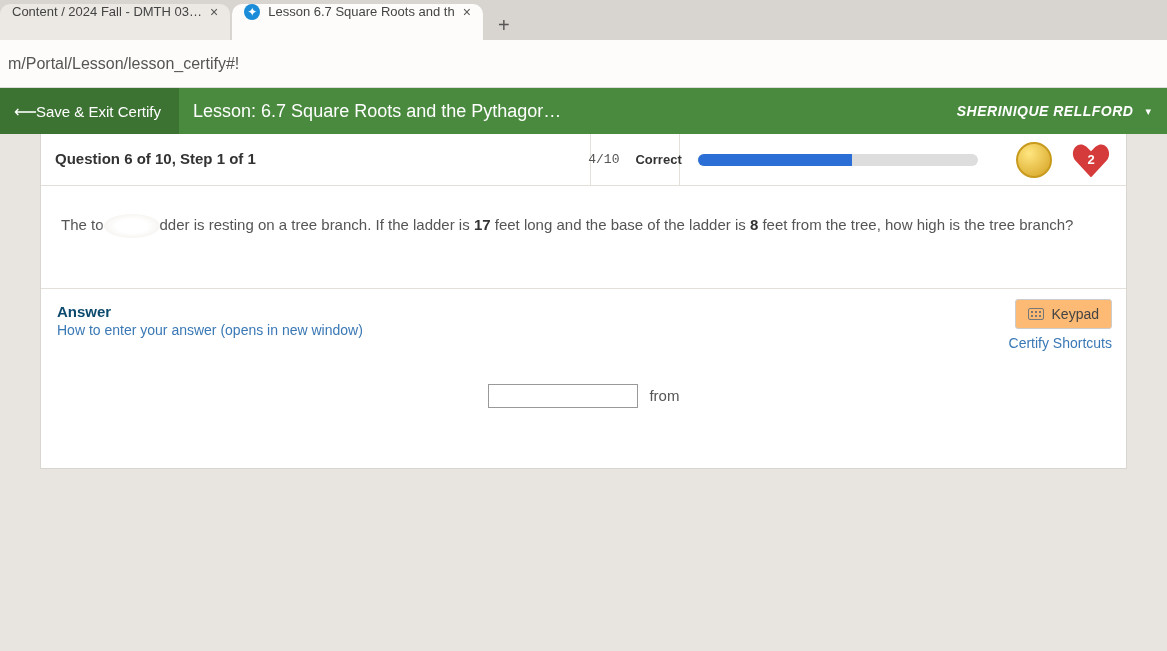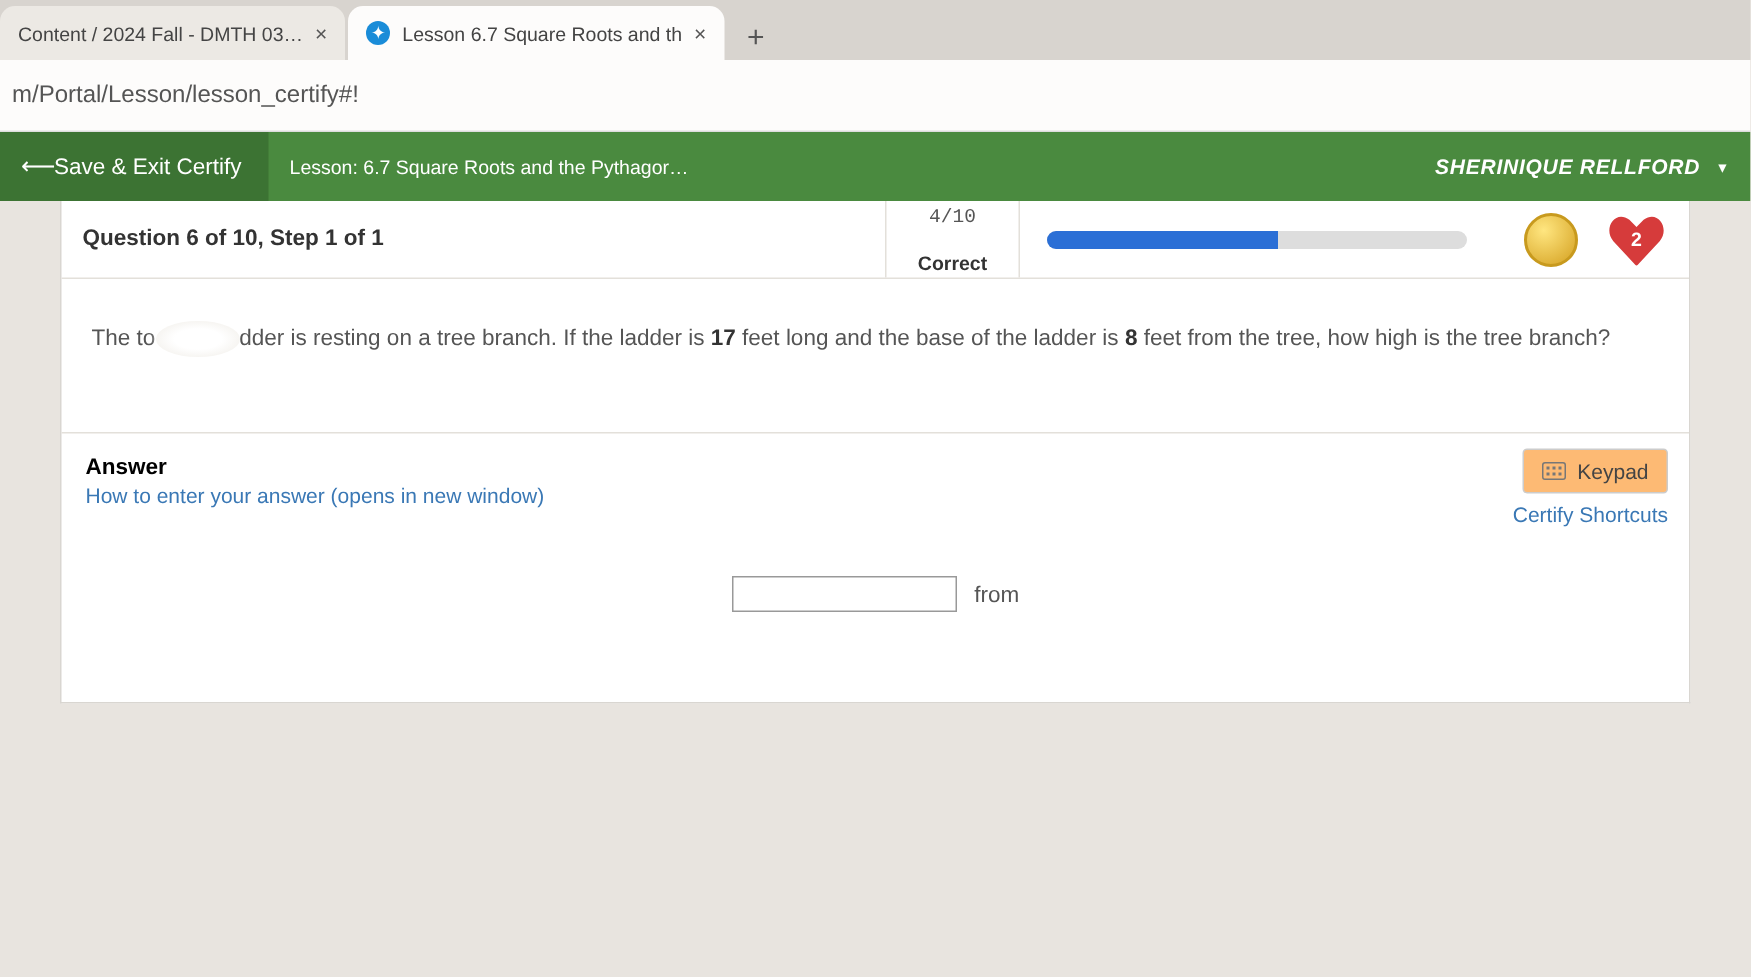--- a/index.html
+++ b/index.html
@@ -16,21 +16,20 @@
   
   .tabstrip {
     display: flex;
     align-items: flex-end;
     height: 40px;
     background: #d8d4cf;
     padding-left: 0;
   }
   .tab {
     display: flex;
-    align-items: center;
     height: 36px;
     padding: 0 12px;
     margin-right: 2px;
     border-top-left-radius: 10px;
     border-top-right-radius: 10px;
     font-size: 13px;
     color: #444;
     gap: 8px;
     max-width: 270px;
     white-space: nowrap;
@@ -74,21 +73,21 @@
     height: 100%;
     display:flex; align-items:center;
     padding: 0 18px 0 14px;
     font-size: 15px;
     gap:8px;
     cursor:pointer;
   }
   .arrow-left {
     display:inline-block; width:14px; text-align:center; font-size:16px;
   }
-  .lesson-title { padding-left: 14px; font-size:13px;text-align:right; }
+  .lesson-title { padding-left: 14px; font-size:18px;text-align:right; }
   .spacer { flex:1; }
   .username { font-weight:bold; font-style:italic; letter-spacing:0.5px; padding-right:12px; font-size:14px;}
   .user-caret { color:#fff; padding-right:16px; font-size:11px; }
 
   
   .card {
     background:#fff;
     margin:0 40px 0 40px;
     border:1px solid #d9d6d1;
     border-top:none;
@@ -104,21 +103,21 @@
     flex:1;
     padding:16px 14px;
     font-weight:bold;
     color:#333;
     font-size:15px;
   }
   .correct-box {
     width:90px;
     border-left:1px solid #e3e0da;
     border-right:1px solid #e3e0da;
-    display:flex; flex-direction:column; align-items:center; justify-content:center;
+    display:flex; flex-direction:row; align-items:center; justify-content:center;
     font-size:13px;
     gap:16px;
   }
   .correct-box .count { font-family: 'Courier New', monospace; color:#555;}
   .correct-box .label { font-weight:bold; color:#333;}
   .progress-wrap {
     display:flex; align-items:center; padding:0 18px; flex:0 0 320px;
   }
   .progress {
     width:280px; height:12px; background:#ddd; border-radius:6px; overflow:hidden;
@@ -150,21 +149,21 @@
     border-radius:50%;
     vertical-align:middle;
     box-shadow: 0 0 6px #fff;
   }
   .q-body b { color:#333; }
 
   .answer-section {
     padding: 14px 16px 60px 16px;
     position:relative;
   }
-  .answer-title { font-weight:bold; color:#000000; font-size:15px; }
+  .answer-title { font-weight:bold; color:#0c4a6e; font-size:15px; }
   .answer-help { color:#3a78b5; font-size:14px; margin-top:2px; cursor:pointer;}
   .right-tools { position:absolute; right:14px; top:10px; text-align:right;}
   .keypad-btn {
     background:#fdba74; border:1px solid #ccc; border-radius:3px;
     padding:6px 12px; font-size:14px; color:#444;
     display:inline-flex; align-items:center; gap:8px; cursor:pointer;
   }
   .keypad-btn .kp-icon{
     display:inline-block;width:16px;height:12px;border:1px solid #777;border-radius:2px;
     background:

